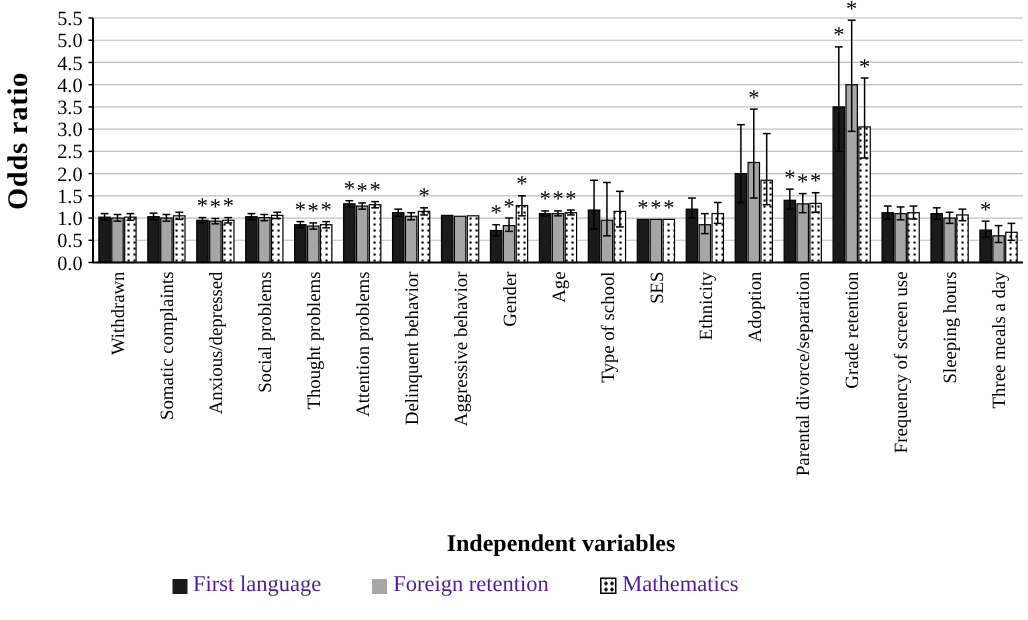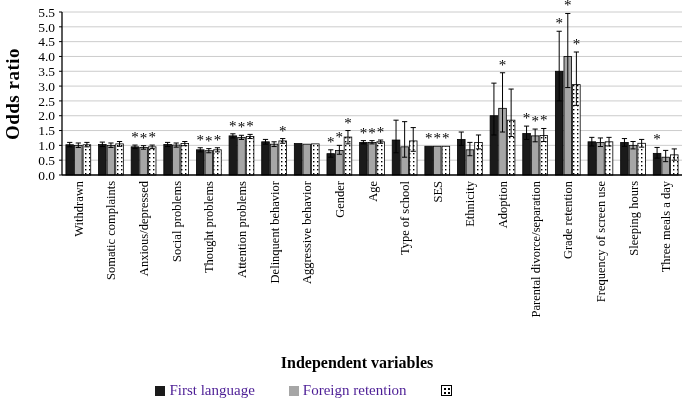--- a/index.html
+++ b/index.html
@@ -15,21 +15,21 @@
     position:absolute;
     left:-66px;top:82px;
     width:160px;height:24px;
     text-align:center;
     font-size:19px;font-weight:bold;color:#000;
     transform:rotate(-90deg);
     letter-spacing:0.5px;
   }
   .x-title{
     position:absolute;
-    left:47px;top:354px;width:620px;
+    left:64px;top:354px;width:620px;
     text-align:center;
     font-size:16px;font-weight:bold;color:#000;
   }
   .legend{
     position:absolute;
     left:0;top:382px;width:607px;
     display:flex;justify-content:center;align-items:center;
     gap:34px;
     font-size:15px;color:#4c1d95;
   }
@@ -408,15 +408,16 @@
     <div class="legend-item">
       <span class="swatch swatch-black"></span>
       <span>First language</span>
     </div>
     <div class="legend-item">
       <span class="swatch swatch-gray"></span>
       <span>Foreign retention</span>
     </div>
     <div class="legend-item">
       <span class="swatch swatch-dots"></span>
+      <span>Mathematics</span>
     </div>
   </div>
 </div>
 
 </body></html>

